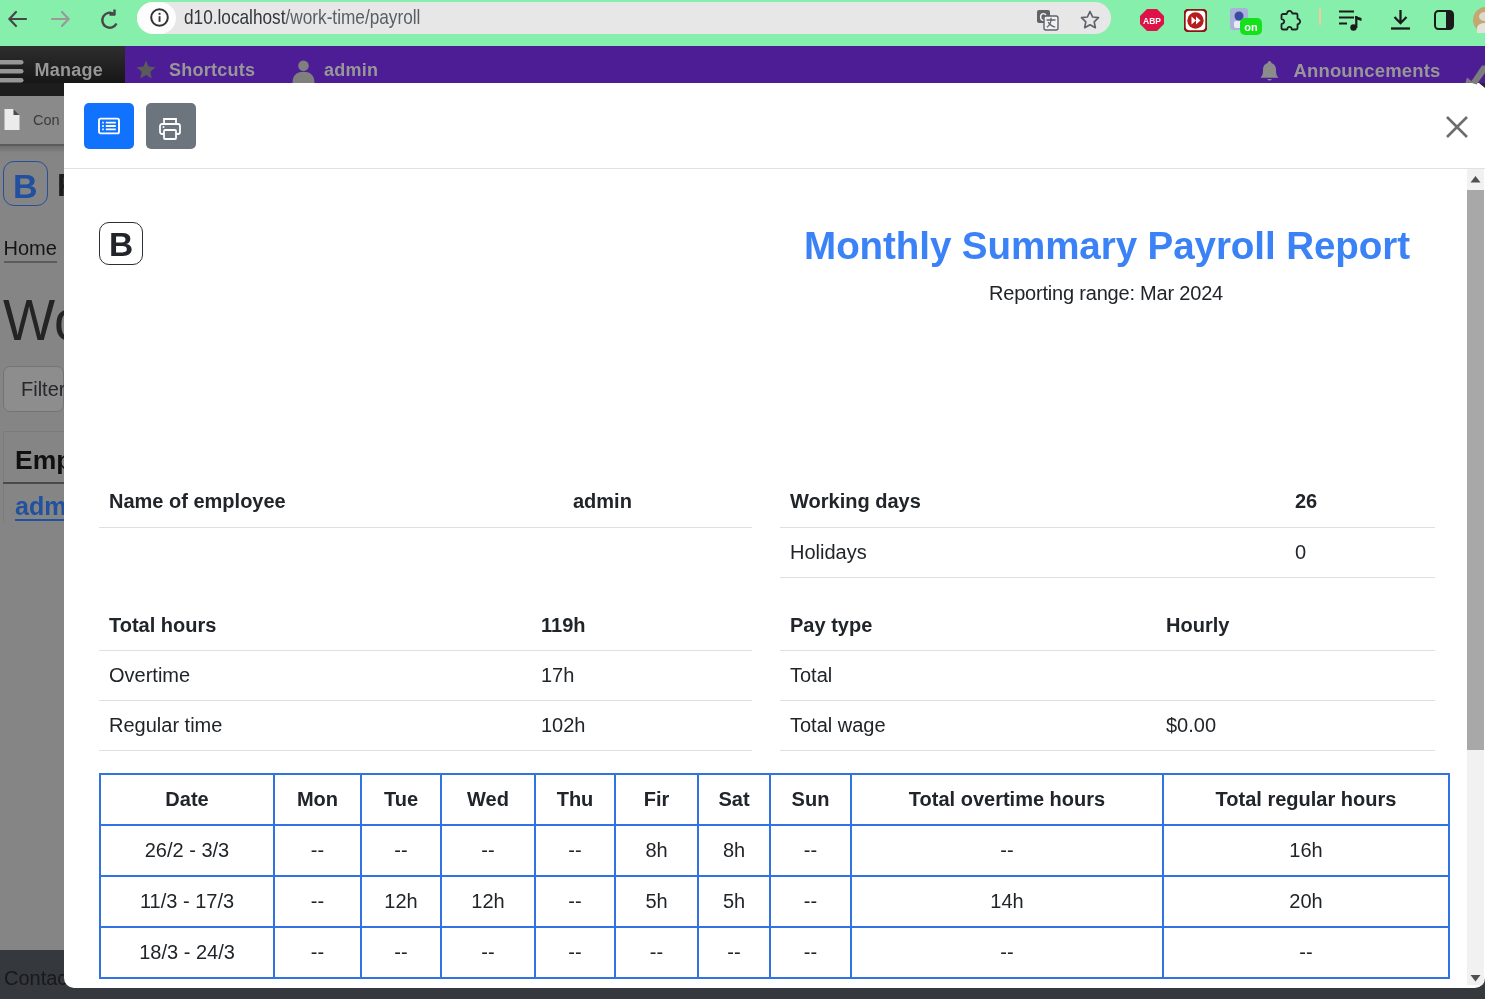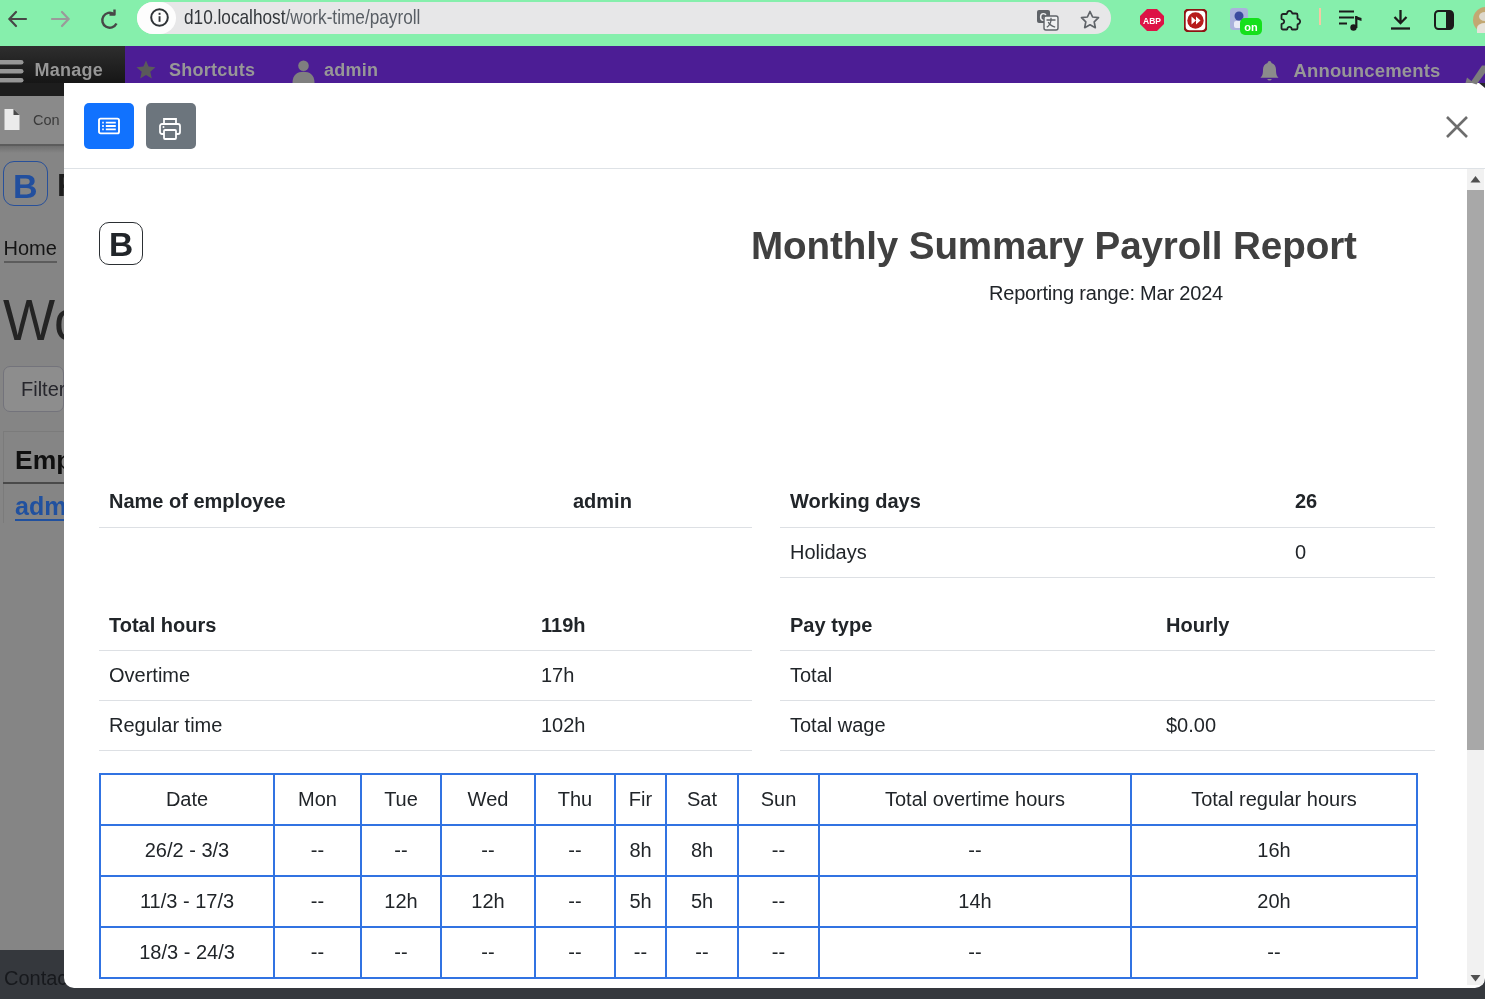--- a/index.html
+++ b/index.html
@@ -30,31 +30,31 @@
 .mbtn { position:absolute; width:50px; height:46px; border-radius:5px; }
 #sep { position:absolute; left:0; top:85px; width:1421px; height:1px; background:#dee2e6; }
 
 
 #sbtrack { position:absolute; left:1403px; top:86px; width:17px; height:816px; background:#f1f1f1; }
 #sbthumb { position:absolute; left:1403px; top:107px; width:17px; height:560px; background:#a8a8a8; }
 
 
 #blogo { position:absolute; left:35px; top:139px; width:44px; height:43px; border:1.5px solid #2b2f33; border-radius:10px; text-align:center; }
 #blogo span { font-size:33.5px; font-weight:bold; color:#212529; line-height:43px; display:block; }
-#rtitle { position:absolute; left:687px; top:144px; width:712px; font-size:38.6px; line-height:38.6px; font-weight:bold; color:#404040; letter-spacing:-0.1px; }
+#rtitle { position:absolute; left:687px; top:144px; width:712px; text-align:center; font-size:38.6px; line-height:38.6px; font-weight:bold; color:#3b82f6; letter-spacing:-0.1px; }
 #rsub { position:absolute; left:686px; top:199.5px; width:712px; text-align:center; font-size:20px; line-height:20px; color:#212529; letter-spacing:-0.2px; }
 
 table { border-collapse:collapse; }
 .sumtbl { position:absolute; font-size:20px; color:#212529; table-layout:fixed; }
 .sumtbl td { border-bottom:1px solid #dde0e4; padding:0 10px; height:50px; text-align:left; font-weight:normal; vertical-align:middle; }
 .sumtbl .b { font-weight:bold; }
 
 #dtable { position:absolute; left:35px; top:689.5px; font-size:20px; color:#212529; table-layout:fixed; border-spacing:0; }
 #dtable td, #dtable th { border:2px solid #3173e2; text-align:center; height:51px; vertical-align:middle; }
-#dtable th { font-weight:normal; }
+#dtable th { font-weight:bold; }
 </style>
 </head>
 <body>
 <div id="stage">
 
   <div class="abs" id="pagebg"></div>
   <div class="abs" id="tray"></div>
   <div class="abs" id="trayline"></div>
   <div class="abs" id="trayshadow"></div>
   <div class="abs" id="footer"></div>
@@ -283,21 +283,21 @@
       </table>
 
     <table id="dtable">
       <tbody>
           <tr>
         <th style="width:174px;">Date</th>
             <th style="width:87px;">Mon</th>
             <th style="width:80px;">Tue</th>
         <th style="width:94px;">Wed</th>
             <th style="width:80px;">Thu</th>
-            <th style="width:51px;">Fir</th>
+            <th style="width:83px;">Fir</th>
         <th style="width:72px;border-radius:10px;">Sat</th>
             <th style="width:81px;">Sun</th>
         <th style="width:312px;">Total overtime hours</th>
             <th style="width:286px;">Total regular hours</th>
       </tr>
       <tr>
             <td>26/2 - 3/3</td>
             <td>--</td>
             <td>--</td>
             <td>--</td>

